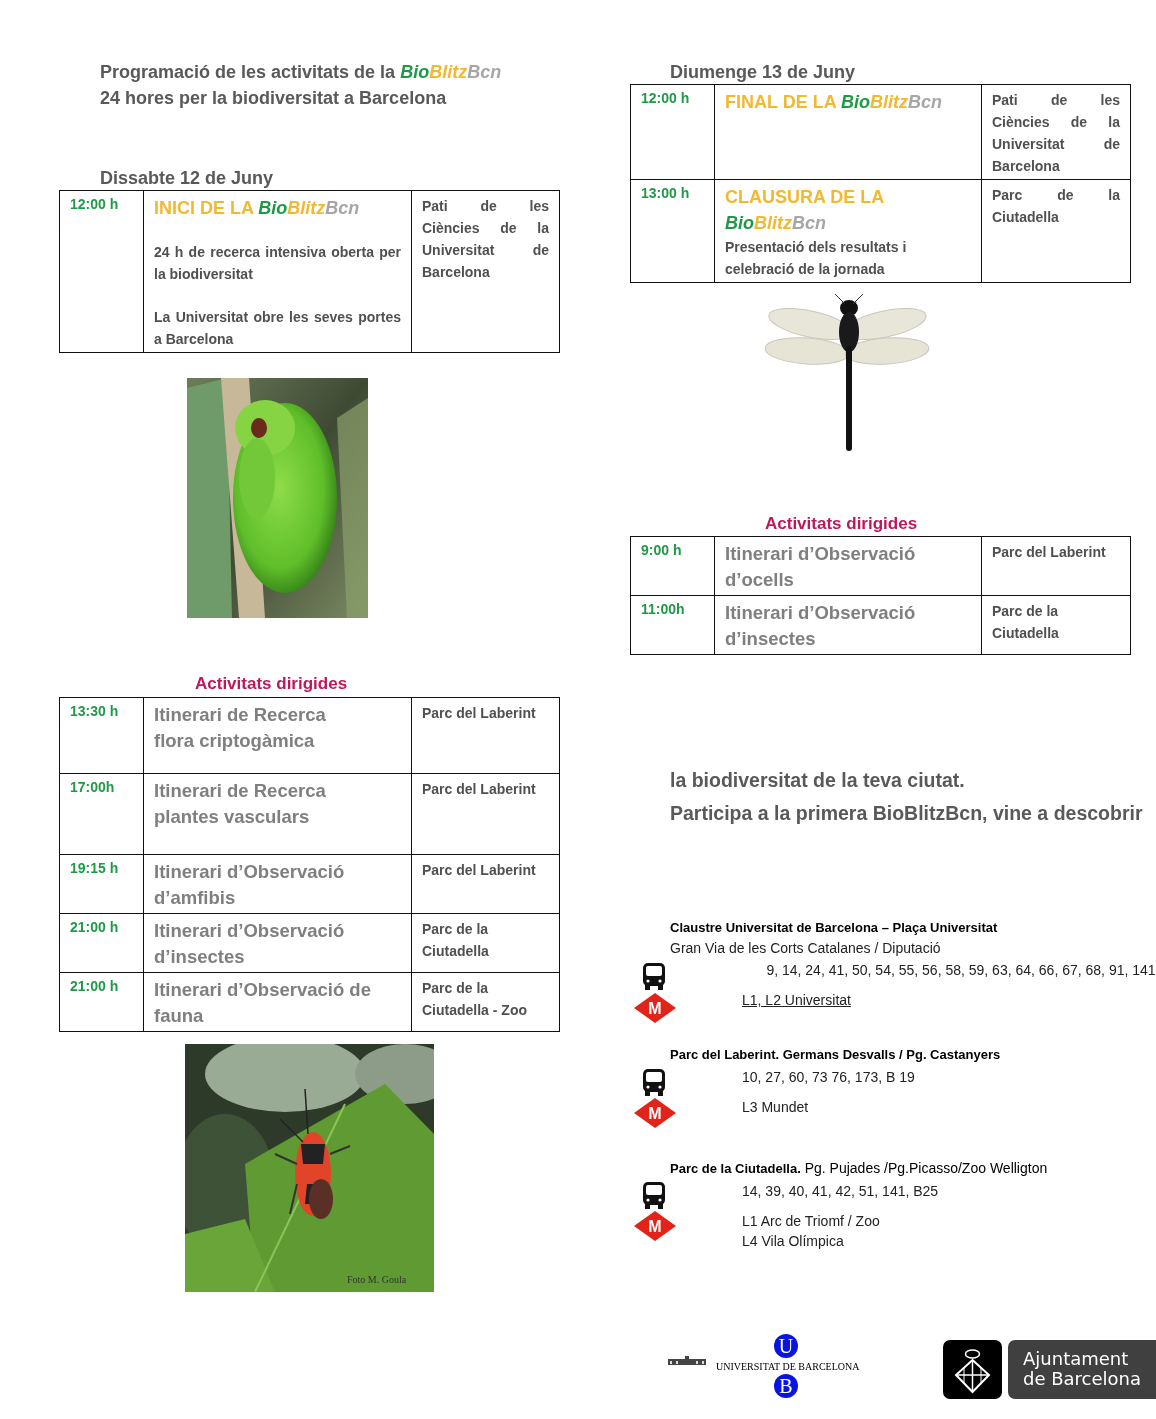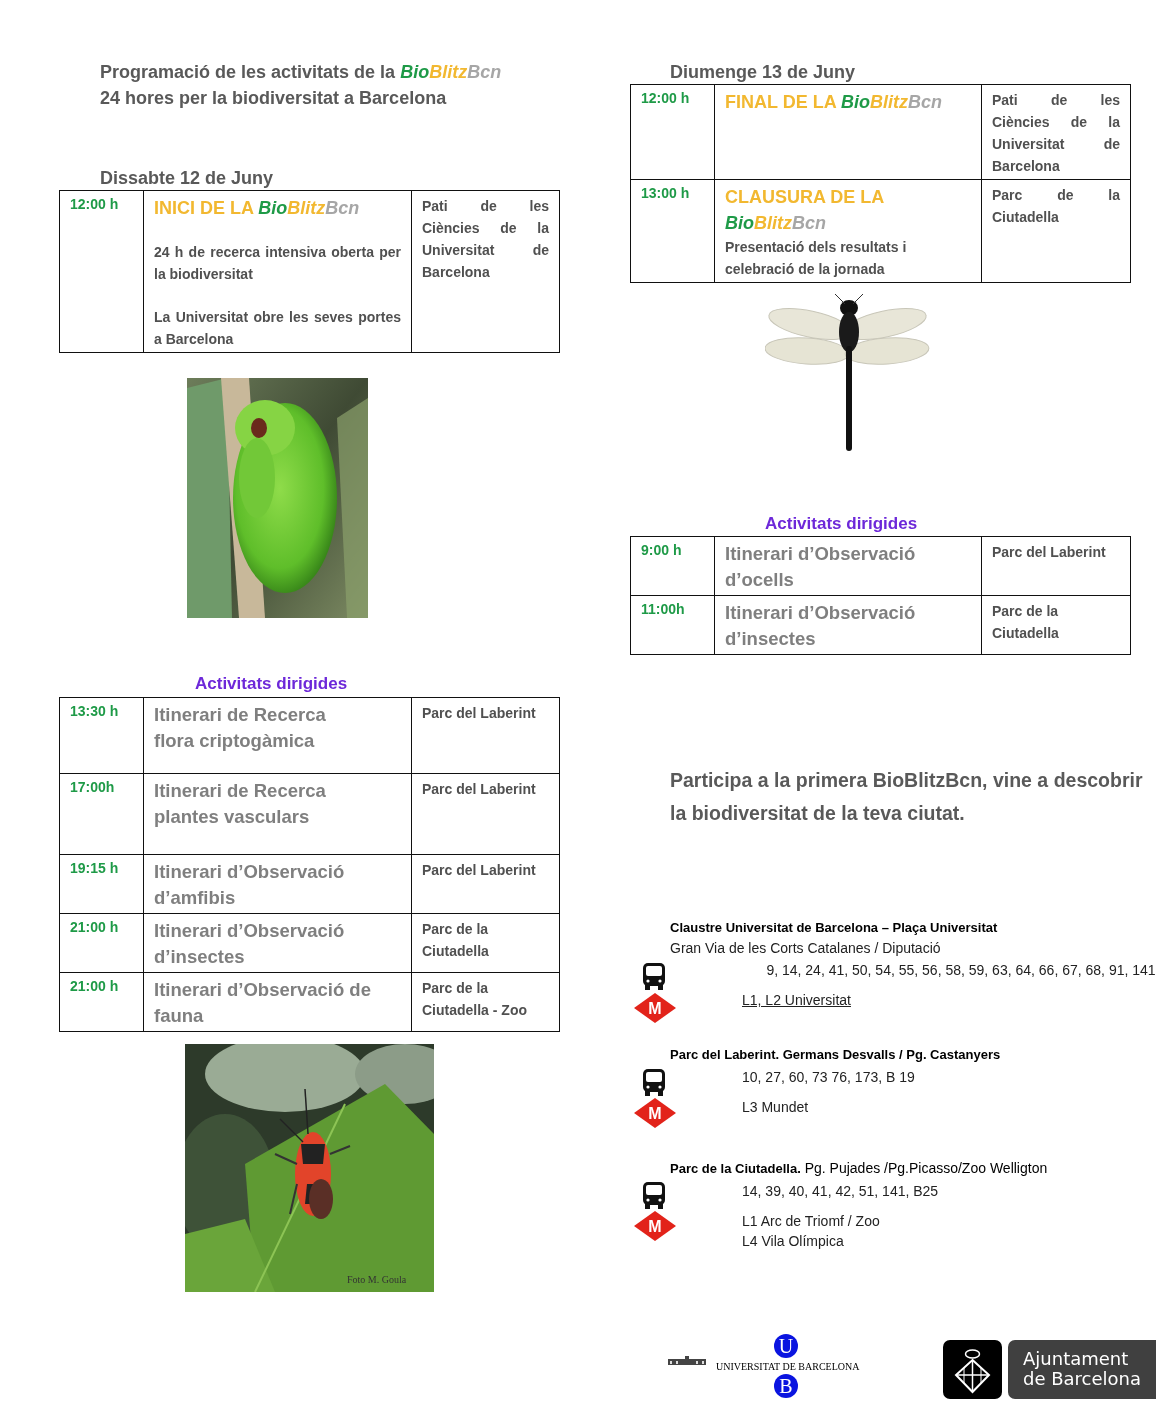--- a/index.html
+++ b/index.html
@@ -14,21 +14,21 @@
   .bb-blitz { color: #f2b830; font-style: italic; font-weight: bold; }
   .bb-bcn { color: #a6a6a6; font-style: italic; font-weight: bold; }
   table.sched { border-collapse: collapse; position: absolute; table-layout: fixed; }
   table.sched td { border: 1.5px solid #111; vertical-align: top; padding: 4px 10px 2px 10px; }
   .time { color: #1e9a47; font-weight: bold; font-size: 14px; line-height: 18px; }
   .orange { color: #f2b830; font-weight: bold; font-size: 18px; line-height: 26px; }
   .desc { color: #505050; font-weight: bold; font-size: 14px; line-height: 22px; }
   .just-nolast { text-align: justify; }
   .place { color: #505050; font-weight: bold; font-size: 14px; line-height: 22px; }
   .act { color: #7f7f7f; font-weight: bold; font-size: 18.5px; line-height: 26px; }
-  .section-green { color: #6d28d9; font-weight: bold; font-size: 17px; }
+  .section-green { color: #be185d; font-weight: bold; font-size: 17px; }
   .photo { position: absolute; overflow: hidden; }
   .promo { color: #595959; font-weight: bold; font-size: 19.5px; line-height: 33px; }
   .tr-title { font-size: 13px; color: #000; line-height: 20px; }
   .tr-line { font-size: 14px; color: #222; line-height: 20px; }
   .bus-icon, .metro-icon { position: absolute; }
 </style>
 </head>
 <body>
 
 <div class="abs heading" style="left:60px; top:59px;">
@@ -240,22 +240,22 @@
           <div class="act">d’insectes</div>
         </td>
     <td>
           <div class="place">Parc de la Ciutadella</div>
         </td>
   </tr>
 </tbody>
   </table>
 
 <div class="abs promo" style="left:630px; top:764px;">
+  <div>la biodiversitat de la teva ciutat.</div>
   <div>Participa a la primera BioBlitzBcn, vine a descobrir</div>
-  <div>la biodiversitat de la teva ciutat.</div>
 </div>
 
 <div class="abs" style="left:630px; top:918px; width:510px;">
   <div class="tr-title"><b>Claustre Universitat de Barcelona – Plaça Universitat</b><span></span></div>
   <div class="tr-line">Gran Via de les Corts Catalanes / Diputació</div>
   <div class="tr-line" style="padding-left:72px; margin-top:2px;text-align:center;">9, 14, 24, 41, 50, 54, 55, 56, 58, 59, 63, 64, 66, 67, 68, 91, 141</div>
   <div class="tr-line" style="padding-left:72px; margin-top:10px;text-decoration:underline;">L1, L2 Universitat</div>
 </div>
 <svg class="bus-icon" style="left:642px; top:962px;" width="24" height="28" viewBox="0 0 24 28">
   <rect x="1" y="1" width="22" height="23" rx="5" fill="#111"></rect>

